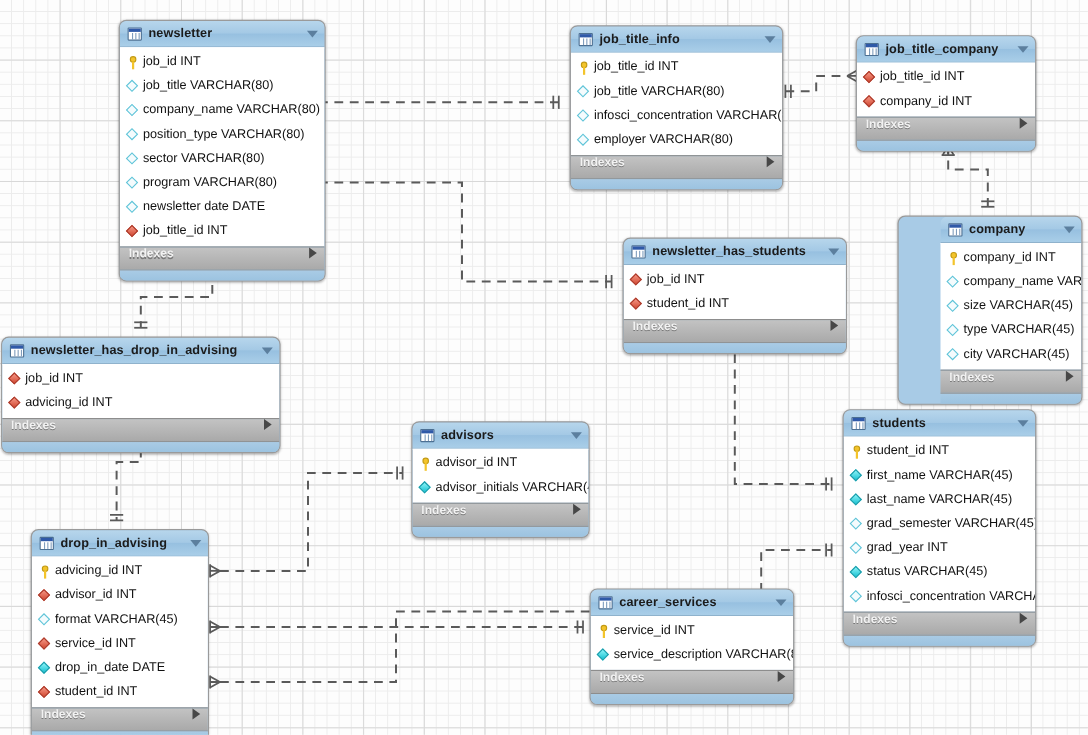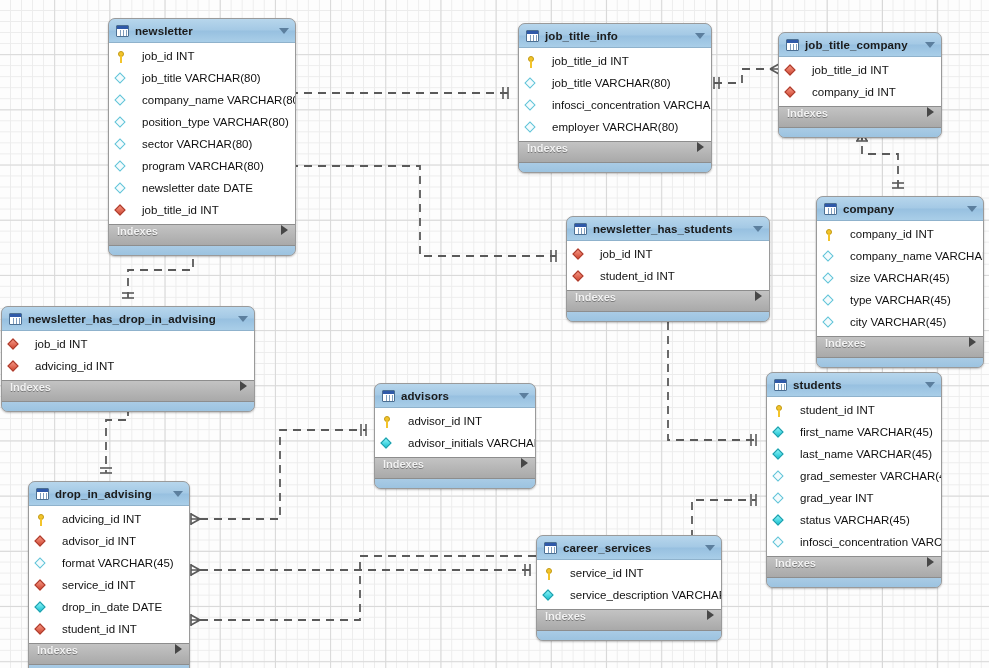--- a/index.html
+++ b/index.html
@@ -56,21 +56,21 @@
     width:0;height:0;margin-left:6px;flex:0 0 auto;
     border-left:5px solid transparent;border-right:5px solid transparent;
     border-top:6px solid #5c7f9e;
   }
   .tbl-cols{
     background:#ffffff;border-top:1px solid #ffffff;
     padding:2px 0 2px 0;
   }
   .col-row{
     display:flex;align-items:center;height:22px;padding:0 5px 0 6px;
-    font-size:11.5px;color:#111;white-space:nowrap;gap:12px;
+    font-size:11.5px;color:#111;white-space:nowrap;
   }
   .col-name{line-height:1;}
   .gl{ flex:0 0 auto;width:12px;height:12px;margin-right:3px;position:relative;}
   
   .gl-key:before{
     content:"";position:absolute;left:3px;top:0;width:6px;height:6px;border-radius:50%;
     background:#f3c42b;border:1px solid #c29a14;box-sizing:border-box;
   }
   .gl-key:after{
     content:"";position:absolute;left:5px;top:5px;width:2px;height:7px;background:#f3c42b;
@@ -282,21 +282,21 @@
             <span class="gl gl-dia gl-red"></span>
             <span class="col-name">company_id INT</span>
           </div>
         </div>
         <div class="tbl-indexes">
           <span>Indexes</span>
           <span class="idx-caret"></span>
         </div>
         <div class="tbl-foot"></div>
       </div>
-      <div class="table-node" style="left: 816px; top: 196px; width: 168px;">
+      <div class="table-node" style="left: 816px; top: 196px; width: 168px; padding-left: 38px;">
         <div class="tbl-header">
           <span class="tbl-icon"></span>
           <span class="tbl-title">company</span>
           <span class="tbl-caret"></span>
         </div>
         <div class="tbl-cols">
           <div class="col-row">
             <span class="gl gl-key"></span>
             <span class="col-name">company_id INT</span>
           </div>

